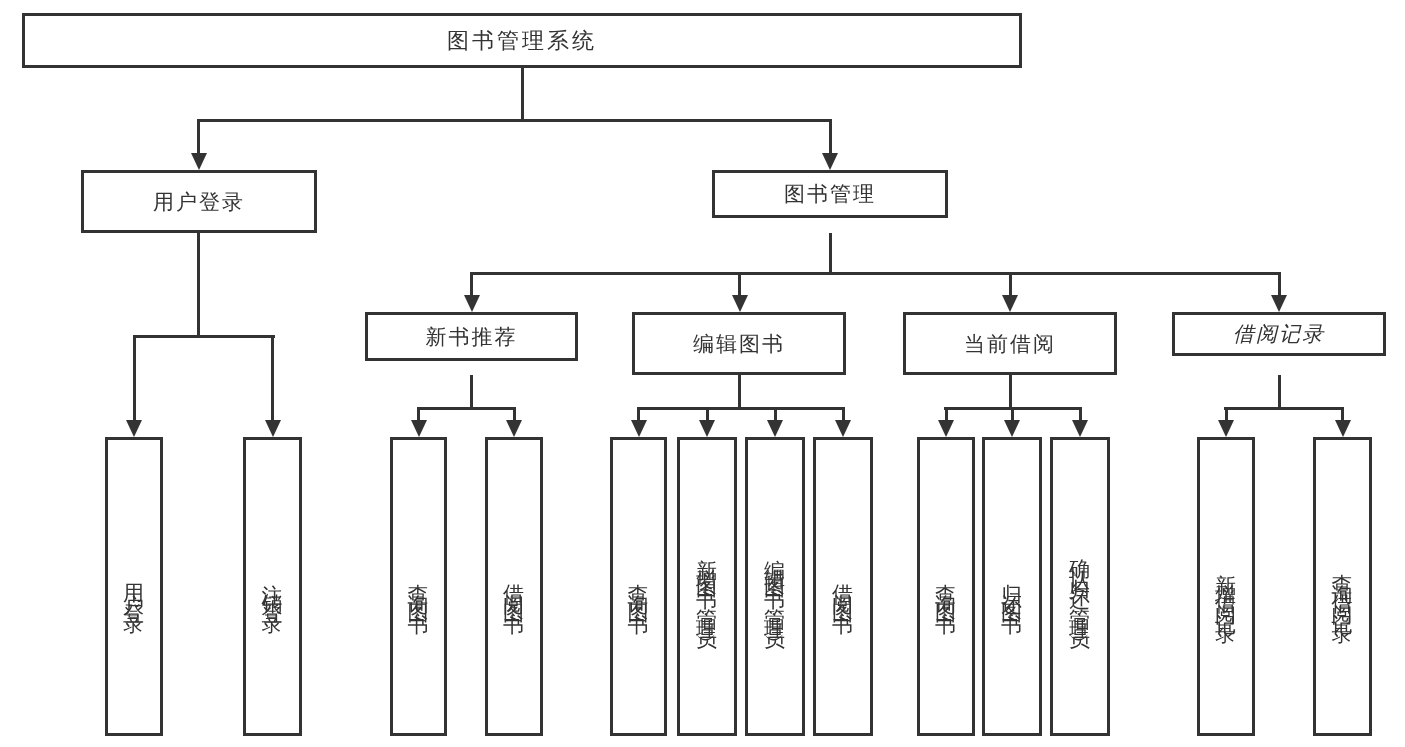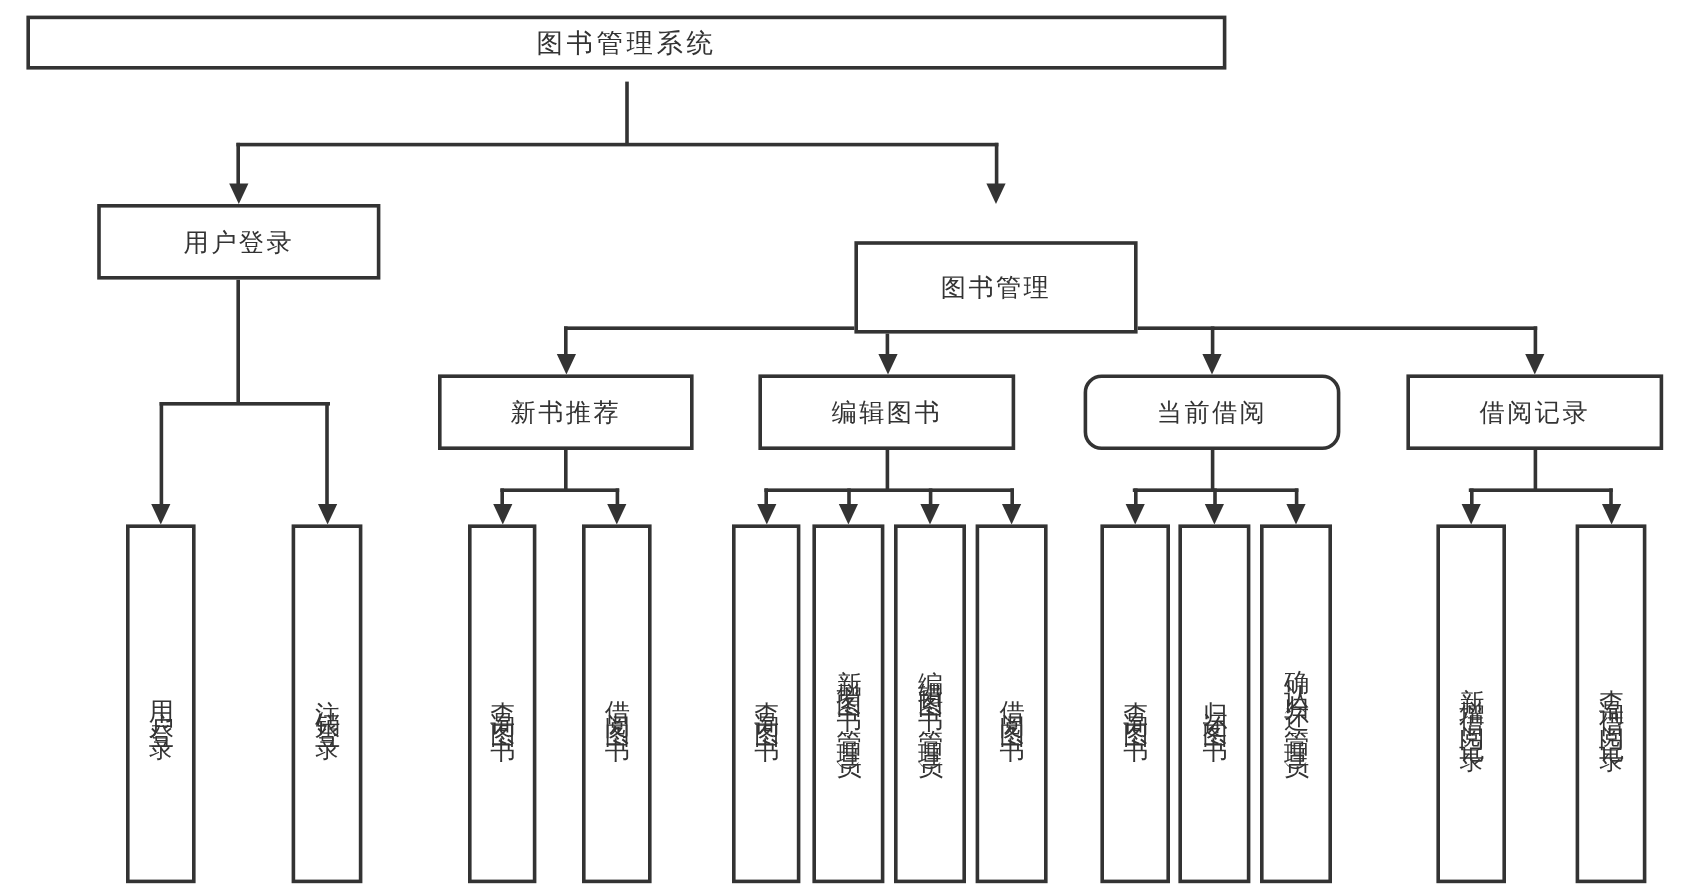--- a/index.html
+++ b/index.html
@@ -26,29 +26,29 @@
   .watermark{
     position:absolute;right:4px;bottom:1px;z-index:5;
     font-size:21px;letter-spacing:1px;color:#a9a9a9;
   }
 </style>
 </head>
 <body>
 
 <div class="canvas">
 
-  <div class="box root-box" style="left:22px;top:13px;width:1000px;height:45px;">图书管理系统</div>
+  <div class="box root-box" style="left:22px;top:13px;width:1000px;height:55px;">图书管理系统</div>
 
   <div class="box" style="left:81px;top:170px;width:236px;height:63px;">用户登录</div>
-  <div class="box" style="left:712px;top:170px;width:236px;height:77px;margin-top:31px;">图书管理</div>
+  <div class="box" style="left:712px;top:170px;width:236px;height:48px;">图书管理</div>
 
-  <div class="box" style="left:365px;top:312px;width:213px;height:63px;">新书推荐</div>
+  <div class="box" style="left:365px;top:312px;width:213px;height:49px;">新书推荐</div>
   <div class="box" style="left:632px;top:312px;width:214px;height:63px;">编辑图书</div>
-  <div class="box" style="left:903px;top:312px;width:214px;height:63px;border-radius:15px;">当前借阅</div>
-  <div class="box" style="left:1172px;top:312px;width:214px;height:63px;">借阅记录</div>
+  <div class="box" style="left:903px;top:312px;width:214px;height:63px;">当前借阅</div>
+  <div class="box" style="left:1172px;top:312px;width:214px;height:44px;font-style:italic;">借阅记录</div>
 
   <div class="box vbox" style="left:105px;top:437px;width:58px;height:299px;">用户登录</div>
   <div class="box vbox" style="left:243px;top:437px;width:59px;height:299px;">注销登录</div>
 
   <div class="box vbox" style="left:390px;top:437px;width:57px;height:299px;">查询图书</div>
   <div class="box vbox" style="left:485px;top:437px;width:58px;height:299px;">借阅图书</div>
 
   <div class="box vbox" style="left:610px;top:437px;width:57px;height:299px;">查询图书</div>
   <div class="box vbox" style="left:677px;top:437px;width:60px;height:299px;">新增图书（管理员）</div>
   <div class="box vbox" style="left:745px;top:437px;width:60px;height:299px;">编辑图书（管理员）</div>

